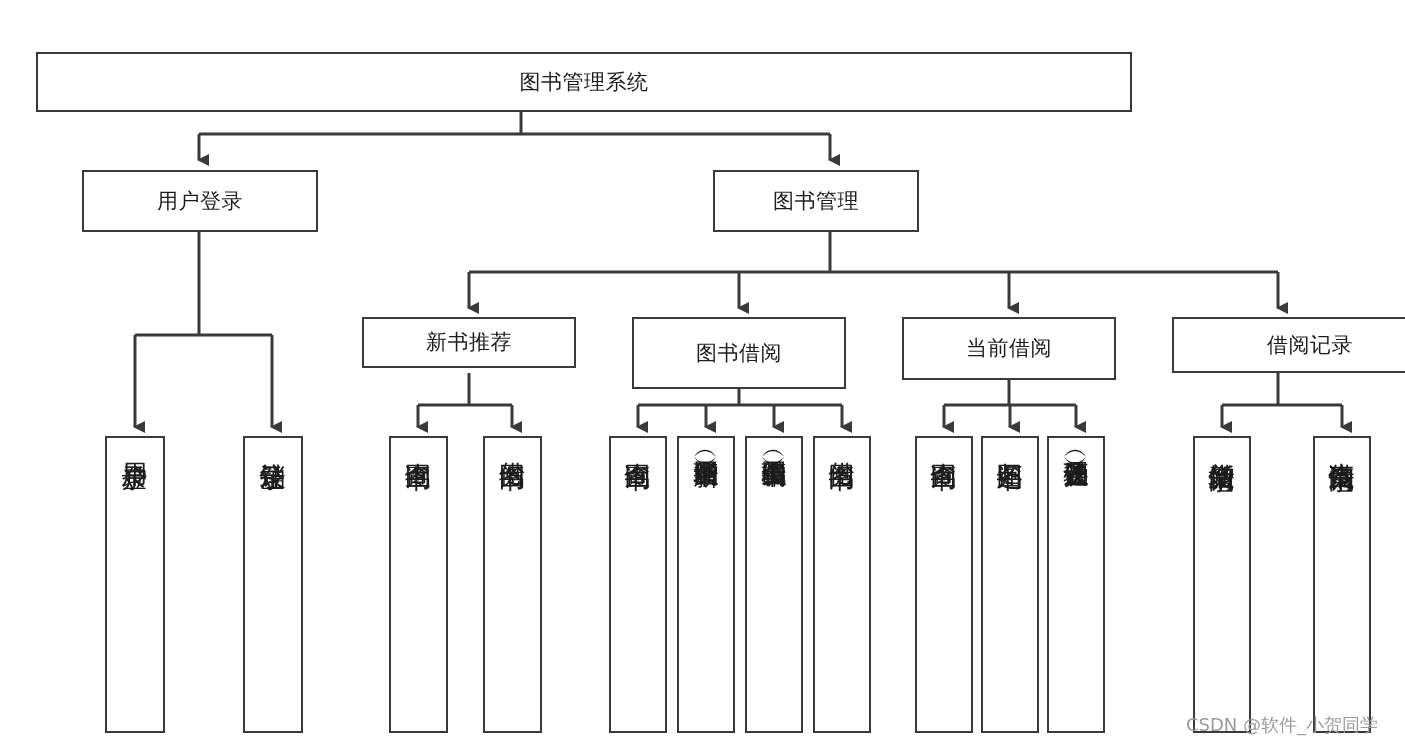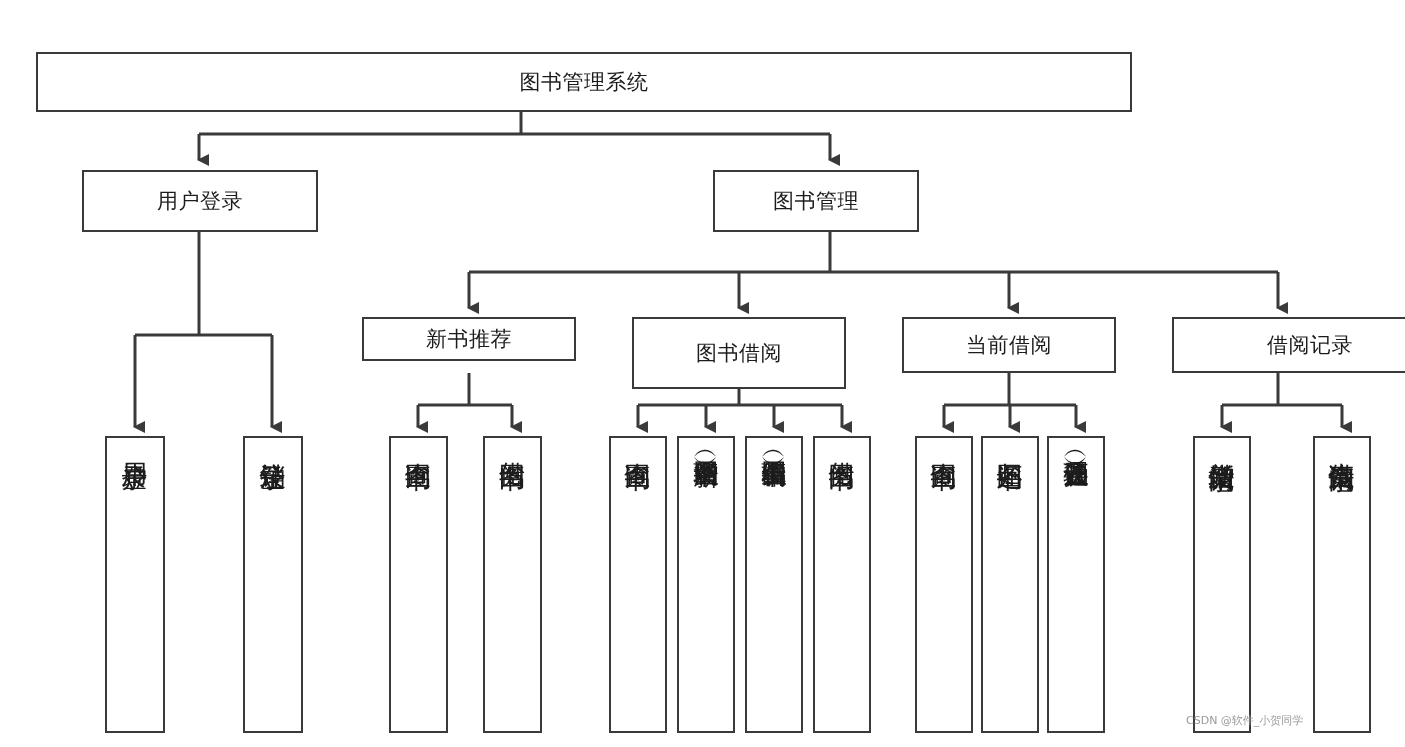--- a/index.html
+++ b/index.html
@@ -59,21 +59,21 @@
     white-space: nowrap;
   }
   .node.v.long .label {
     font-size: 25px;
     letter-spacing: 0px;
   }
   #watermark {
     position: absolute;
     left: 1186px;
     top: 713px;
-    font-size: 11px;
+    font-size: 18px;
     color: #9b9b9b;
     white-space: nowrap;
     z-index: 5;
     font-family: "DejaVu Sans", "Liberation Sans", sans-serif;
   }
 </style>
 </head>
 <body>
 
 <div id="canvas">
@@ -132,27 +132,27 @@
     <span class="label">图书管理系统</span>
   </div>
 
   <div class="node h" style="left:82px; top:170px; width:236px; height:62px;">
     <span class="label">用户登录</span>
   </div>
   <div class="node h" style="left:713px; top:170px; width:206px; height:62px;">
     <span class="label">图书管理</span>
   </div>
 
-  <div class="node h" style="left:362px; top:317px; width:214px; height:44px;">
+  <div class="node h" style="left:362px; top:317px; width:214px; height:51px;">
     <span class="label">新书推荐</span>
   </div>
   <div class="node h" style="left:632px; top:317px; width:214px; height:72px;">
     <span class="label">图书借阅</span>
   </div>
-  <div class="node h" style="left:902px; top:317px; width:214px; height:56px;">
+  <div class="node h" style="left:902px; top:317px; width:214px; height:63px;">
     <span class="label">当前借阅</span>
   </div>
   <div class="node h" style="left:1172px; top:317px; width:236px; height:56px;padding-left:40px;">
     <span class="label">借阅记录</span>
   </div>
 
   <div class="node v" style="left:105px; top:436px; width:60px; height:297px;">
     <span class="label">用户登录</span>
   </div>
   <div class="node v" style="left:243px; top:436px; width:60px; height:297px;">

